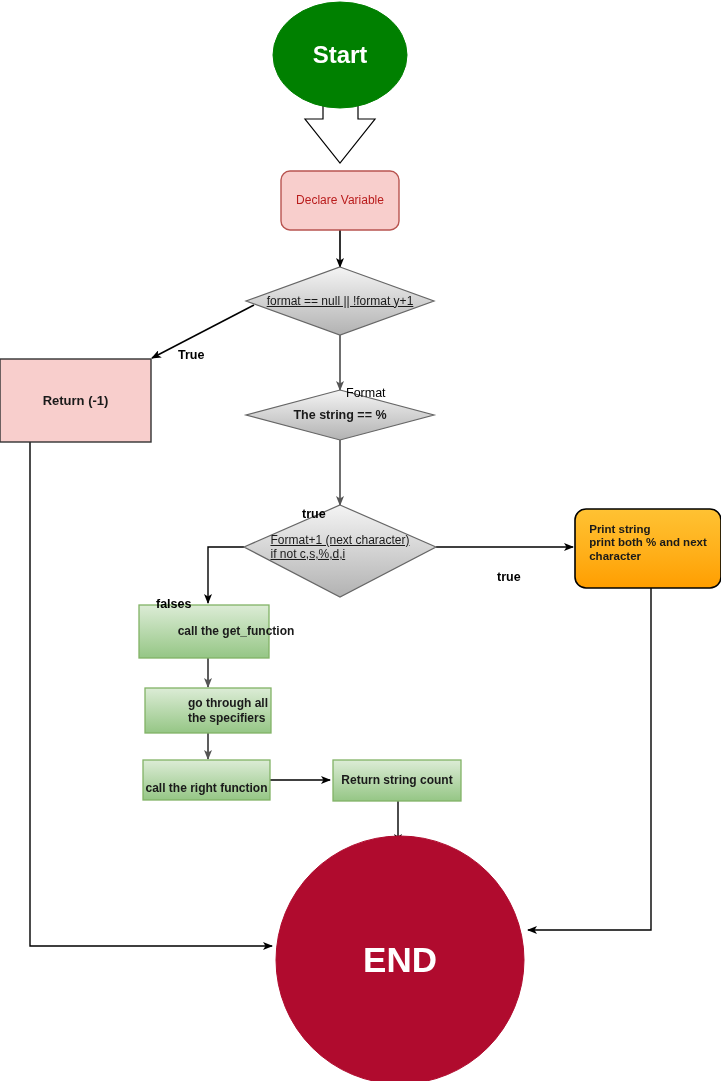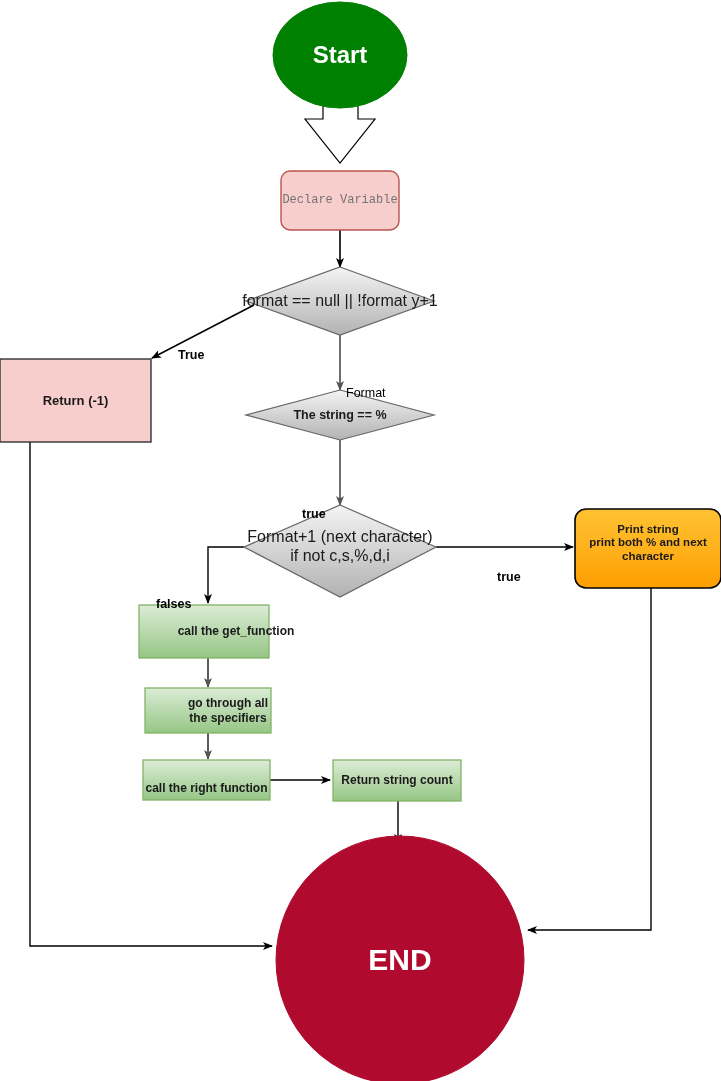--- a/index.html
+++ b/index.html
@@ -18,65 +18,65 @@
     position: absolute;
     left: 0; top: 0;
     width: 721px;
     height: 1081px;
   }
   .node-label {
     position: absolute;
     display: flex;
     align-items: center;
     justify-content: center;
-    text-align: center;
+    text-align: left;
     pointer-events: none;
     white-space: pre-line;
     line-height: 1.18;
   }
   .edge-label {
     position: absolute;
     color: #000000;
     text-align: center;
     white-space: nowrap;
     margin-top: 44px;
   }
   .lbl-start {
     color: #ffffff;
     font-size: 24px;
     font-weight: bold;
   }
   .lbl-end {
     color: #ffffff;
-    font-size: 30px;
+    font-size: 35px;
     font-weight: bold;
   }
   .lbl-dark {
-    color: #737373;
+    color: #b91c1c;
     font-size: 12px;
-    font-family: Liberation Mono, monospace;
   }
   .lbl-bold {
     color: #1a1a1a;
     font-size: 13px;
     font-weight: bold;
   }
   .lbl-green {
     color: #1a1a1a;
     font-size: 12px;
     font-weight: bold;
   }
   .lbl-orange {
     color: #1a1a1a;
     font-size: 11.5px;
     font-weight: bold;
   }
   .lbl-diamond {
     color: #1a1a1a;
-    font-size: 16px;
+    font-size: 12px;
+    text-decoration: underline;
   }
   .lbl-diamond-b {
     color: #1a1a1a;
     font-size: 12.5px;
     font-weight: bold;
   }
   .ed-bold {
     font-size: 12.5px;
     font-weight: bold;
   }

